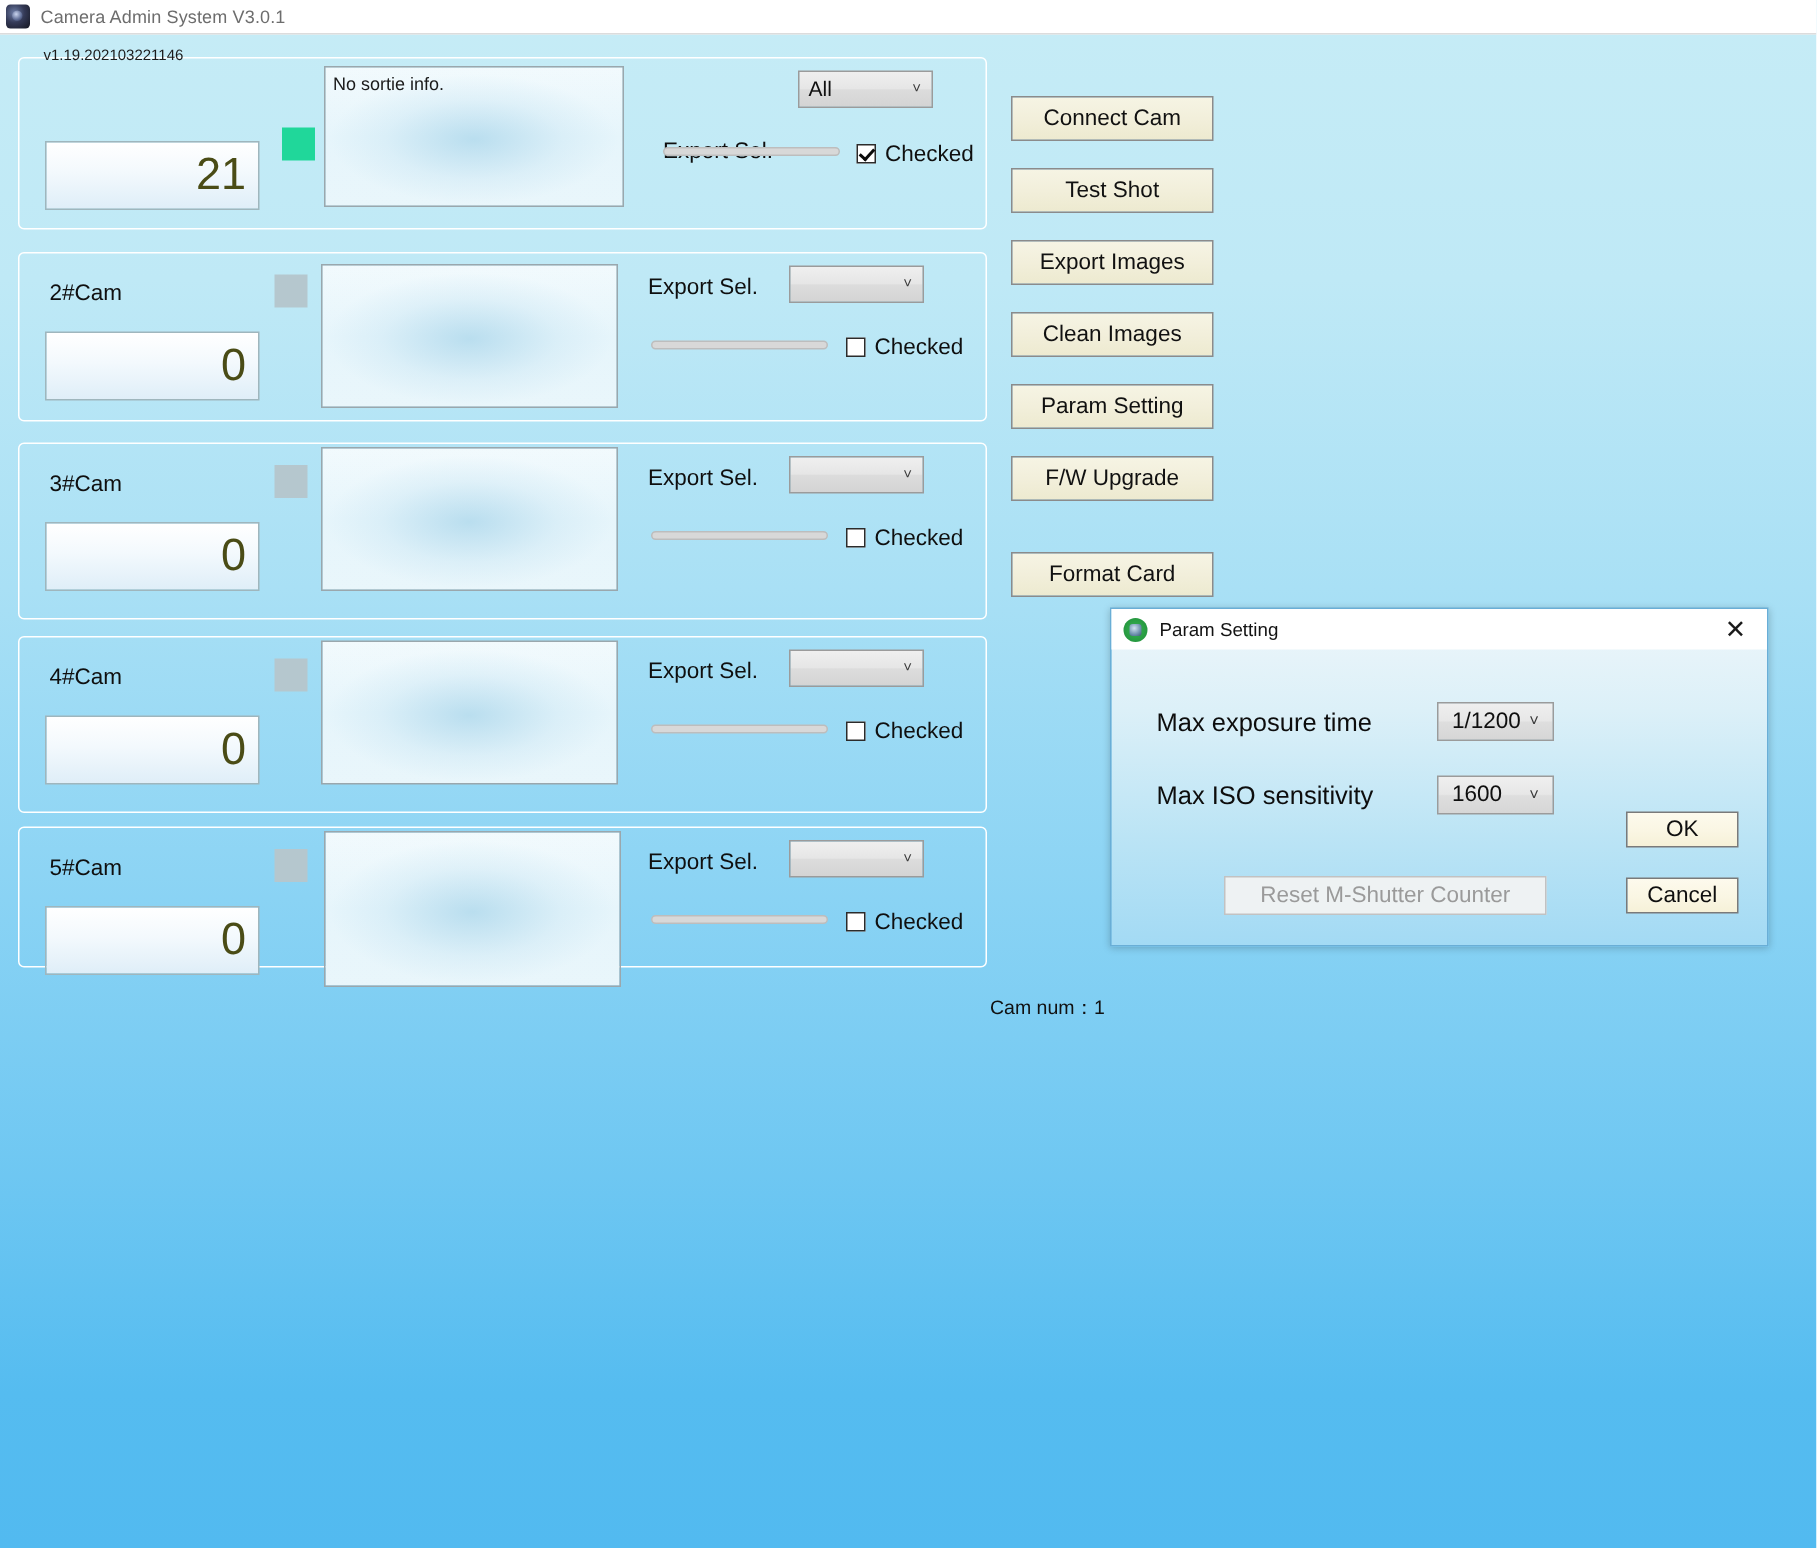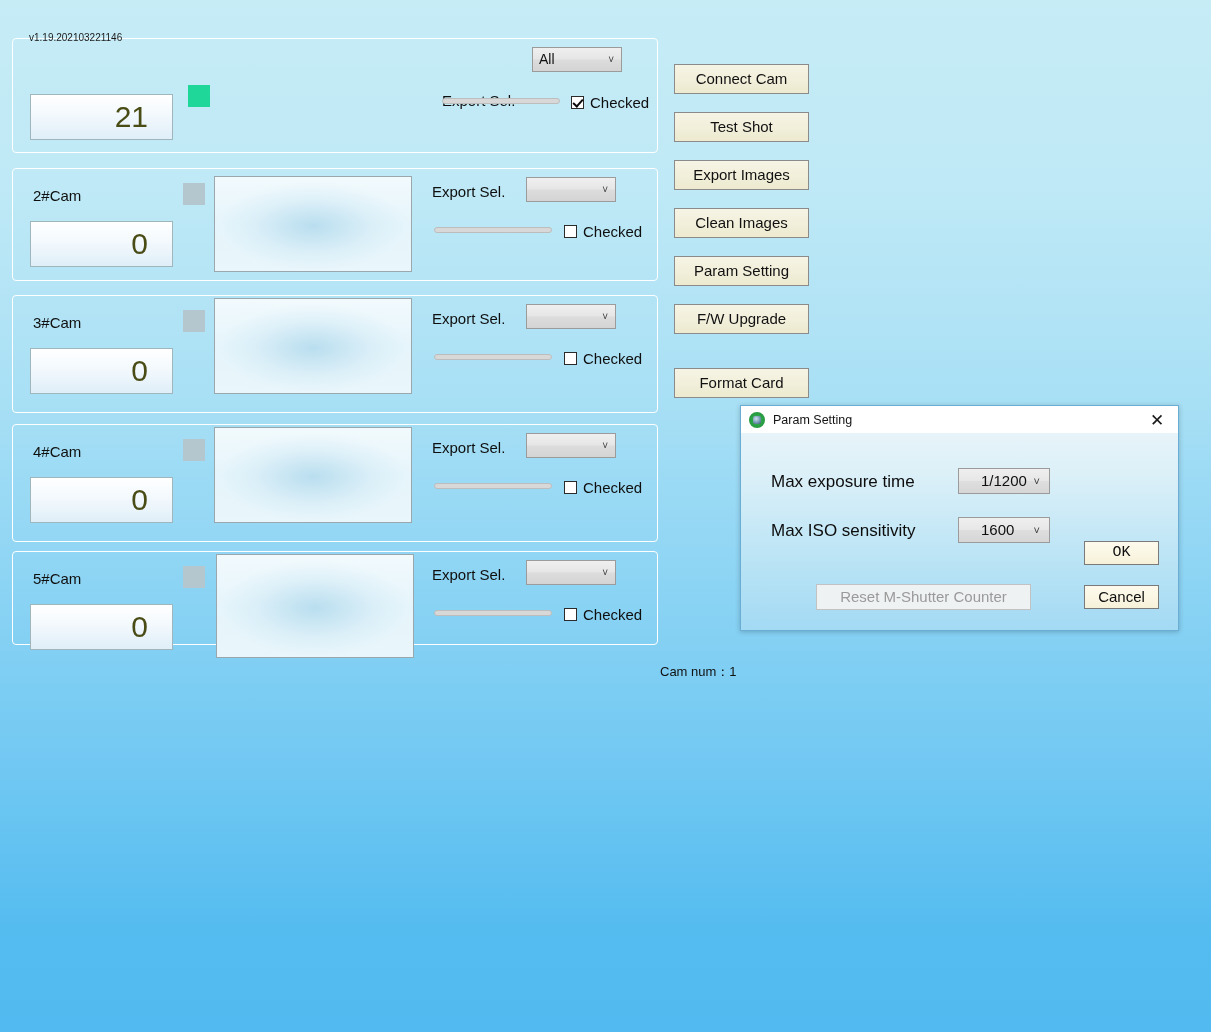--- a/index.html
+++ b/index.html
@@ -93,21 +93,21 @@
     position: absolute;
     width: 143px;
     height: 46px;
     box-sizing: border-box;
     border: 1px solid #9fb6bd;
     background: linear-gradient(to bottom, #ffffff 0%, #f3f9fd 45%, #dfeef8 100%);
     color: #4a4c16;
     font-size: 30px;
     text-align: right;
     line-height: 44px;
-    padding-right: 24px;
+    padding-right: 8px;
     overflow: hidden;
   }
 
   .infobox {
     position: absolute;
     box-sizing: border-box;
     border: 1px solid #9aa7ad;
     background:
       radial-gradient(ellipse 62% 60% at 50% 52%, rgba(124,190,222,0.42) 0%, rgba(170,214,236,0.20) 48%, rgba(226,242,250,0.02) 78%),
       linear-gradient(to bottom, #f2fafd 0%, #e6f5fb 50%, #e9f6fb 100%);
@@ -274,27 +274,27 @@
 
   .dlg-label {
     position: absolute;
     font-size: 17px;
     color: #0d0d0d;
     white-space: nowrap;
   }
   .dlg-combo {
     position: absolute;
     box-sizing: border-box;
-    width: 92px;
+    width: 78px;
     height: 26px;
     border: 1px solid #9b9b9b;
     background: linear-gradient(to bottom, #efefef 0%, #e7e7e7 48%, #dedede 52%, #d6d6d6 100%);
     font-size: 15px;
     color: #0f0f0f;
-    padding-left: 22px;
+    padding-left: 9px;
     line-height: 24px;
     white-space: nowrap;
     overflow: hidden;
   }
   .dlg-combo .cb-arrow {
     position: absolute;
     right: 9px; top: 0;
     line-height: 24px;
     font-size: 11px;
     color: #3a3a3a;
@@ -326,30 +326,37 @@
     line-height: 24px;
     white-space: nowrap;
     cursor: default;
   }
 </style>
 </head>
 <body>
 
 <div id="app">
 
+  <div id="titlebar">
+    <span class="tb-icon"></span>
+    <span class="tb-text">Camera Admin System V3.0.1</span>
+  </div>
 
   <div class="cam-group" style="left:12px; top:38px; width:646px; height:115px;">
     <div class="grp-caption">v1.19.202103221146</div>
 
     <div class="cam-name big" style="left:20px; top:57px;">1.Ortho Camera</div>
 
     <div class="led on" style="left:175px; top:46px;"></div>
 
     <div class="counter" style="left:17px; top:55px;">21</div>
 
+    <div class="infobox" style="left:203px; top:5px; width:200px; height:94px;">
+      <span class="info-text">No sortie info.</span>
+    </div>
 
     <div class="export-label" style="left:429px; top:53px;">Export Sel.</div>
 
     <div class="combo" style="left:519px; top:8px;">
       <span>All</span>
       <span class="cb-arrow">˅</span>
     </div>
 
     <div class="pbar" style="left:429px; top:59px; width:118px;"></div>
 
@@ -489,19 +496,19 @@
       <span>1/1200</span>
       <span class="cb-arrow">˅</span>
     </div>
 
     <div class="dlg-label" style="left:30px; top:115px;">Max ISO sensitivity</div>
     <div class="dlg-combo" style="left:217px; top:111px;">
       <span>1600</span>
       <span class="cb-arrow">˅</span>
     </div>
 
-    <div class="dlg-btn" style="left:343px; top:135px;font-family:Liberation Mono, monospace;">OK</div>
+    <div class="dlg-btn" style="left:343px; top:135px;">OK</div>
     <div class="dlg-btn" style="left:343px; top:179px;">Cancel</div>
 
     <div class="dlg-btn-wide" style="left:27px; top:178px;margin-left:48px;">Reset M-Shutter Counter</div>
   </div>
 
 </div>
 
 </body></html>

